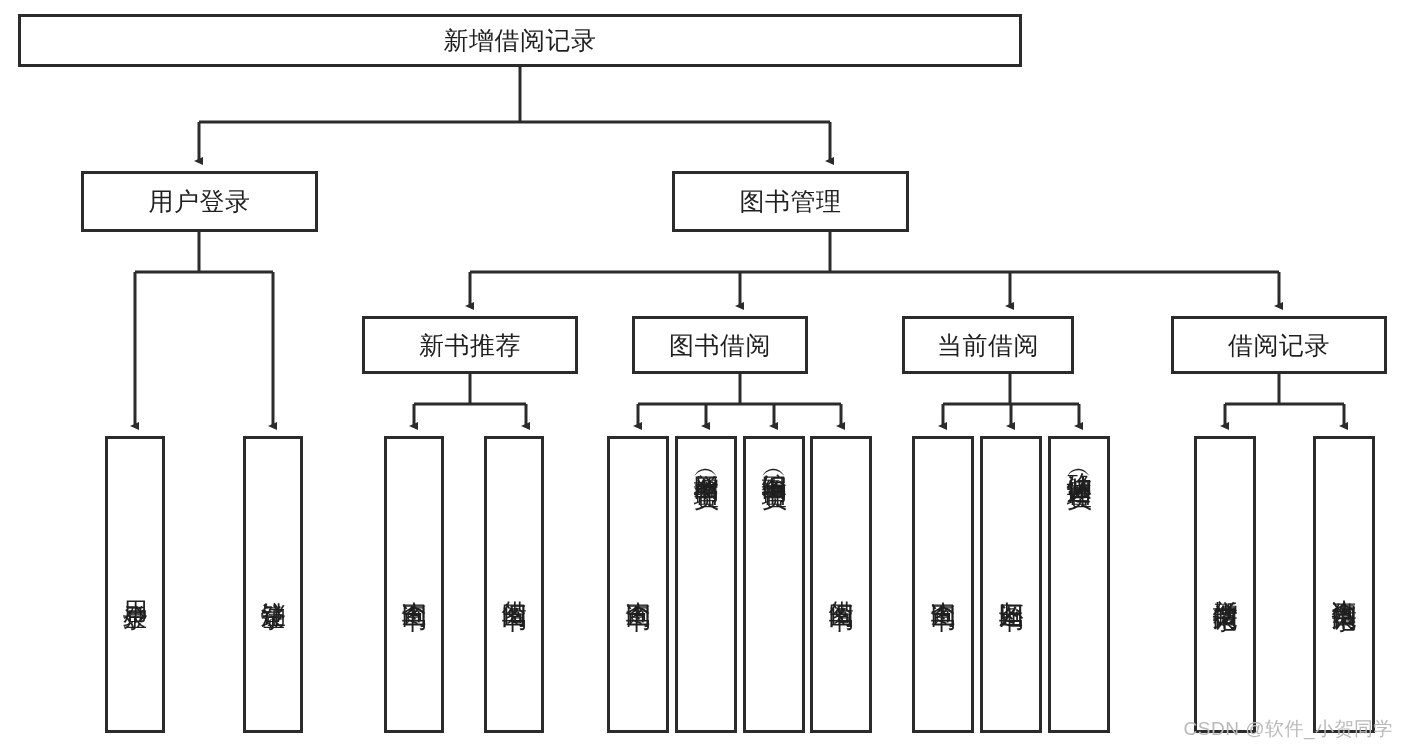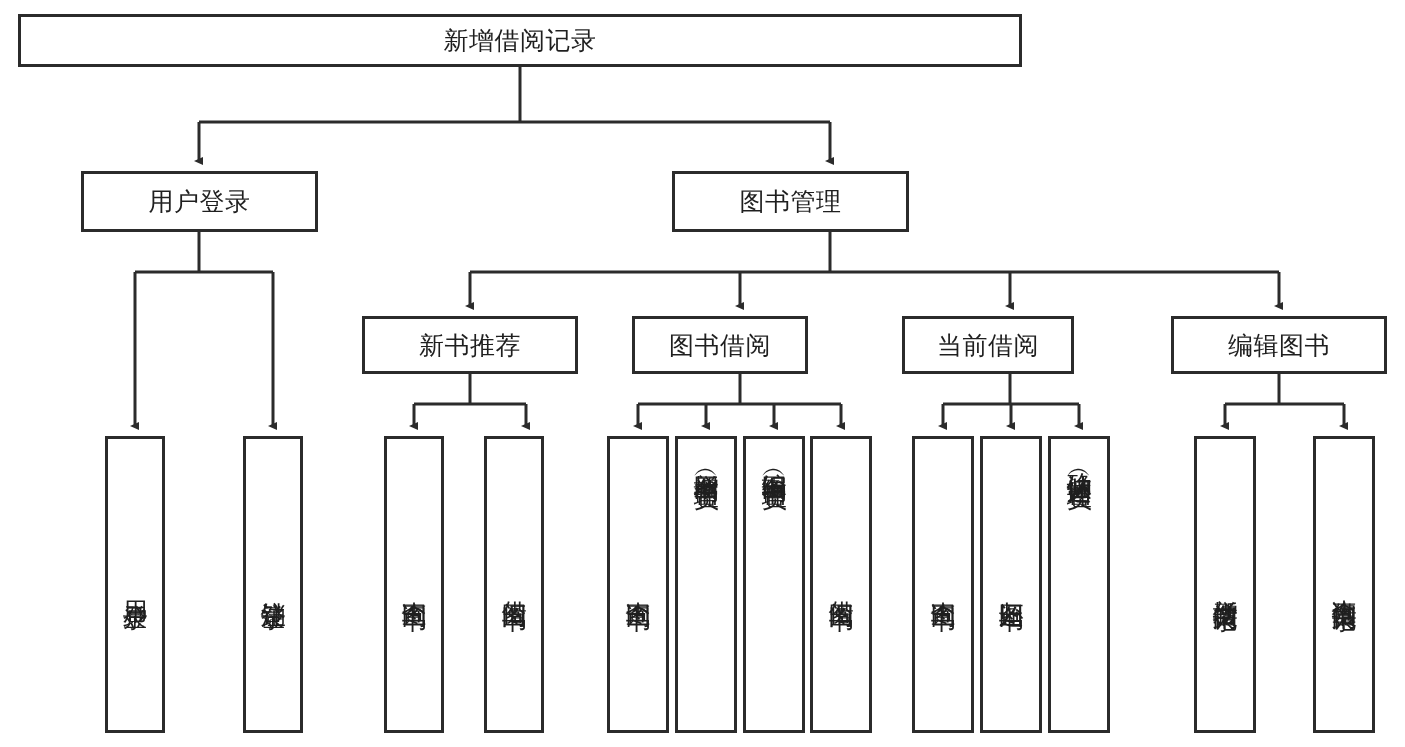--- a/index.html
+++ b/index.html
@@ -139,21 +139,21 @@
   <div class="node" style="left:362px; top:316px; width:216px; height:58px;">
     <span class="label">新书推荐</span>
   </div>
   <div class="node" style="left:632px; top:316px; width:176px; height:58px;">
     <span class="label">图书借阅</span>
   </div>
   <div class="node" style="left:902px; top:316px; width:172px; height:58px;">
     <span class="label">当前借阅</span>
   </div>
   <div class="node" style="left:1171px; top:316px; width:216px; height:58px;">
-    <span class="label">编辑图书</span>
+    <span class="label">借阅记录</span>
   </div>
 
   <div class="node vertical center-text" style="left:105px; top:436px; width:60px; height:297px;">
     <span class="label">用户登录</span>
   </div>
   <div class="node vertical center-text" style="left:243px; top:436px; width:60px; height:297px;">
     <span class="label">注销登录</span>
   </div>
 
   <div class="node vertical center-text" style="left:384px; top:436px; width:60px; height:297px;">
@@ -186,14 +186,15 @@
     <span class="label">确认归还（管理员）</span>
   </div>
 
   <div class="node vertical center-text" style="left:1194px; top:436px; width:62px; height:297px;">
     <span class="label">新增借阅记录</span>
   </div>
   <div class="node vertical center-text" style="left:1313px; top:436px; width:62px; height:297px;">
     <span class="label">查询借阅记录</span>
   </div>
 
+  <div class="watermark">CSDN @软件_小贺同学</div>
 
 </div>
 
 </body></html>

